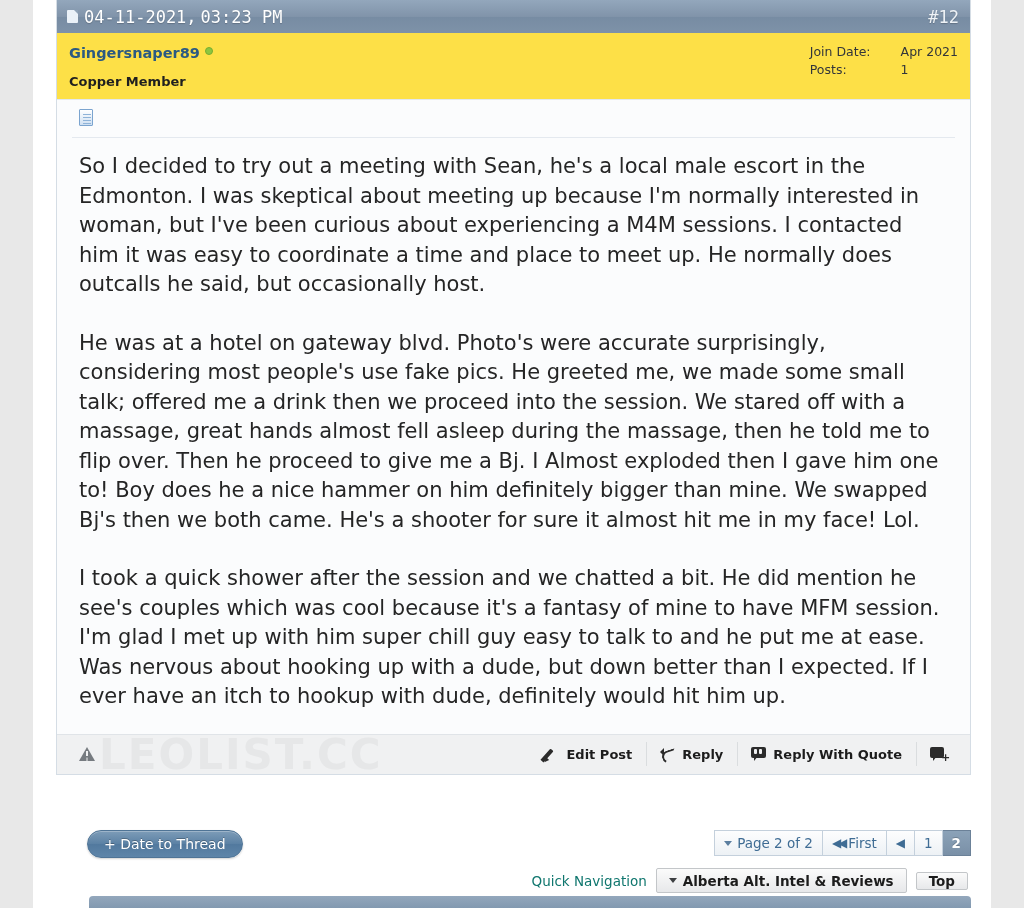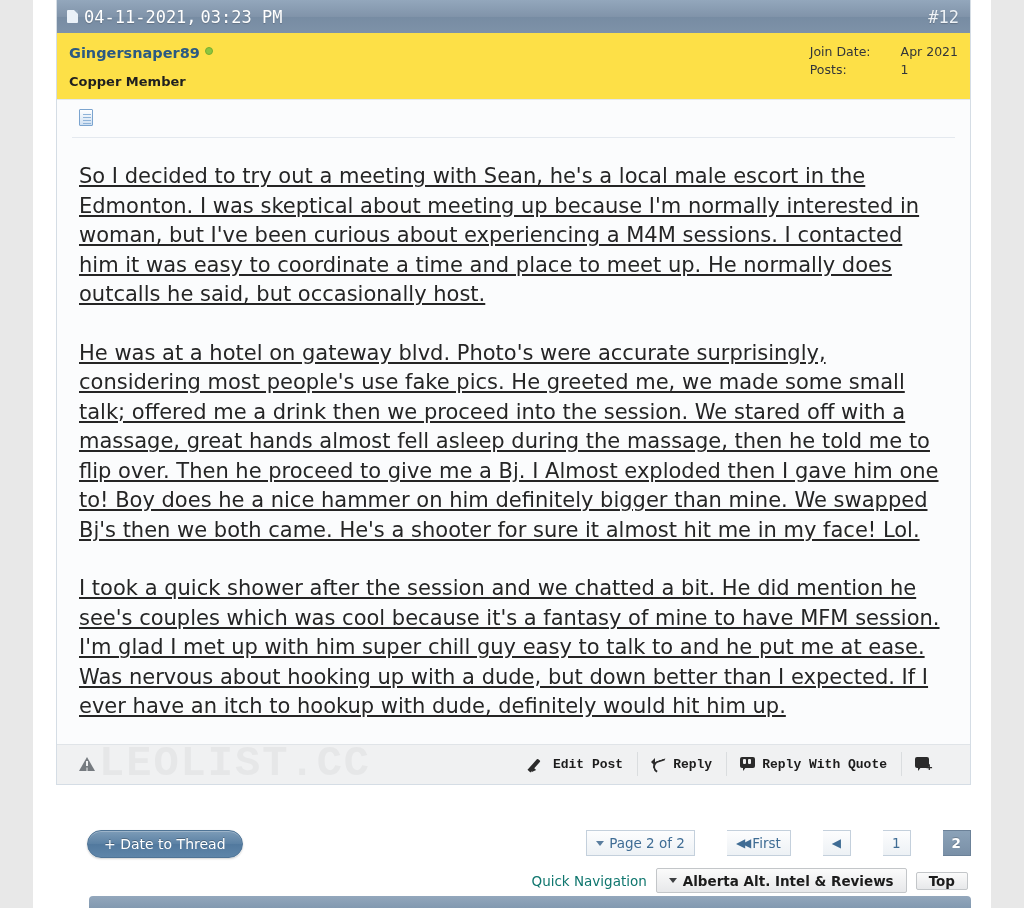--- a/index.html
+++ b/index.html
@@ -155,35 +155,34 @@
 
   
   .post-body {
     padding: 14px 22px 22px 22px;
     background: #fbfcfd;
     color: #252525;
     font-size: 21px;
     line-height: 29.5px;
     font-family: "DejaVu Sans", "Liberation Sans", sans-serif;
   }
-  .post-body p { margin: 10px 0 29px 0; text-decoration: underline; }
+  .post-body p { margin: 0 0 29px 0; }
   .post-body p:last-child { margin-bottom: 0; }
 
   
   .post-footer {
     position: relative;
     height: 40px;
     background: #f0f1f2;
     border-top: 1px solid #e0e4e8;
     display: flex;
     align-items: center;
     justify-content: flex-end;
-    padding-right: 22px;
+    padding-right: 7px;
     overflow: hidden;
-    font-family: Liberation Mono, monospace;
   }
   .watermark {
     position: absolute;
     left: 42px; top: 50%;
     transform: translateY(-50%);
     font-size: 42px;
     font-weight: bold;
     color: #e6e7e8;
     letter-spacing: 2px;
     user-select: none;
@@ -381,21 +380,20 @@
     display: flex;
     align-items: center;
     justify-content: flex-start;
     padding: 0 9px;
     background: linear-gradient(to bottom, #fdfdfe, #edf1f5);
     border: 1px solid #c4d0dc;
     border-left: none;
     color: #3f6c94;
     cursor: pointer;
     min-width: 24px;
-    margin-left: 32px;
   }
   .pg:first-child { border-left: 1px solid #c4d0dc; }
   .pg.active {
     background: linear-gradient(to bottom, #8ba2b8, #7a90a7);
     color: #ffffff;
     border-color: #6b8198;
     font-weight: bold;
     text-shadow: 0 -1px 0 rgba(0,0,0,.2);
   }
   .pg .caret-d {

